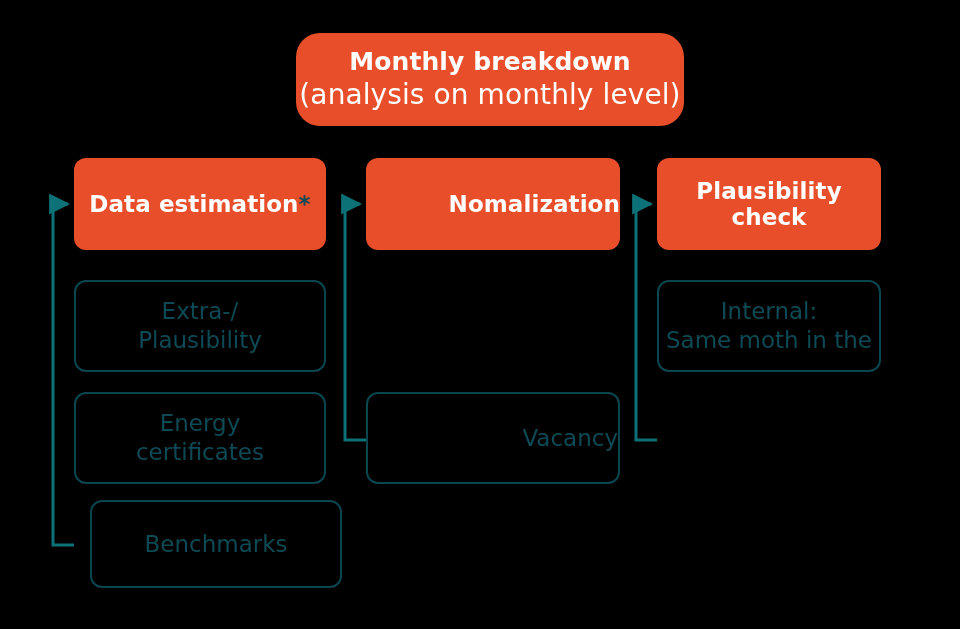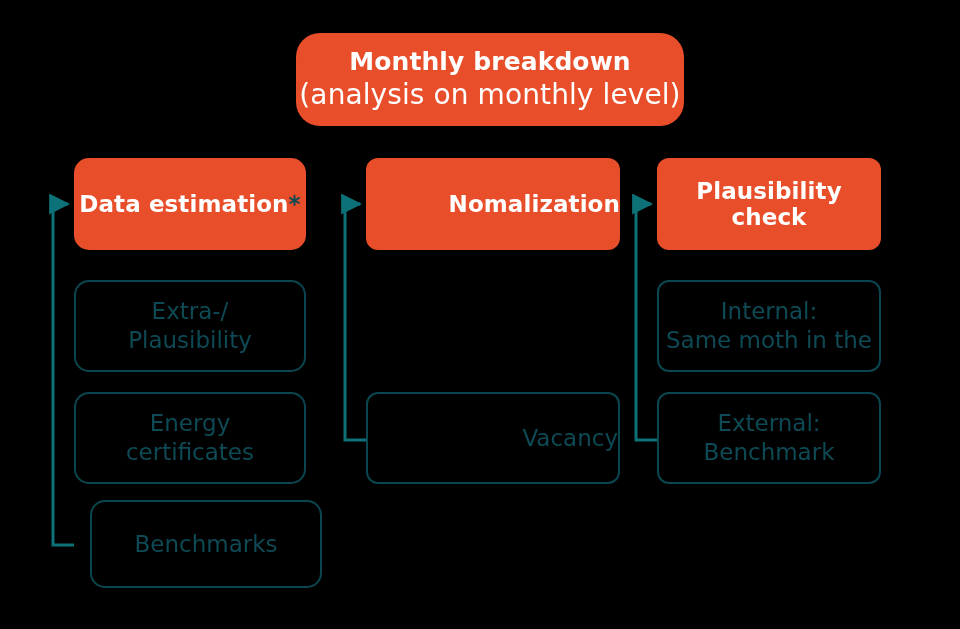--- a/index.html
+++ b/index.html
@@ -95,21 +95,21 @@
   }
 
   
   .sub-box {
     font-size: 23px;
     line-height: 1.26;
   }
   .sub-box .sub-line { display: block; }
 
   
-  .col-1 { left: 74px;  width: 232px; border-radius: 15px; }
+  .col-1 { left: 74px;  width: 252px; }
   .col-2 { left: 366px; width: 254px; justify-content: flex-end; }
   .col-3 { left: 657px; width: 224px; }
 
   
   .row-1 { top: 280px; height: 92px; }
   .row-2 { top: 392px; height: 92px; }
   .row-3 { top: 500px; height: 88px; margin-left: 16px; }
 </style>
 </head>
 <body>
@@ -175,20 +175,14 @@
     <span class="hdr-text">Plausibility check</span>
   </div>
 
   <div class="node node-outline sub-box col-3 row-1">
     <span>
       <span class="sub-line">Internal:</span>
       <span class="sub-line">Same moth in the</span>
     </span>
   </div>
 
-  <div class="node node-outline sub-box col-3 row-2">
-    <span>
-      <span class="sub-line">External:</span>
-      <span class="sub-line">Benchmark</span>
-    </span>
-  </div>
 
 </div>
 
 </body></html>

